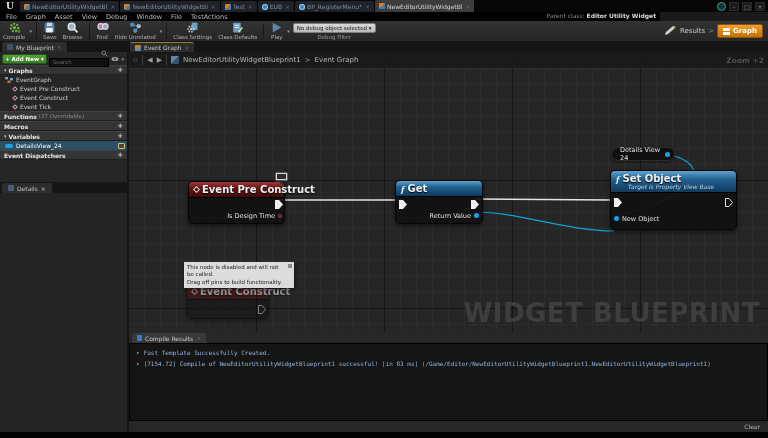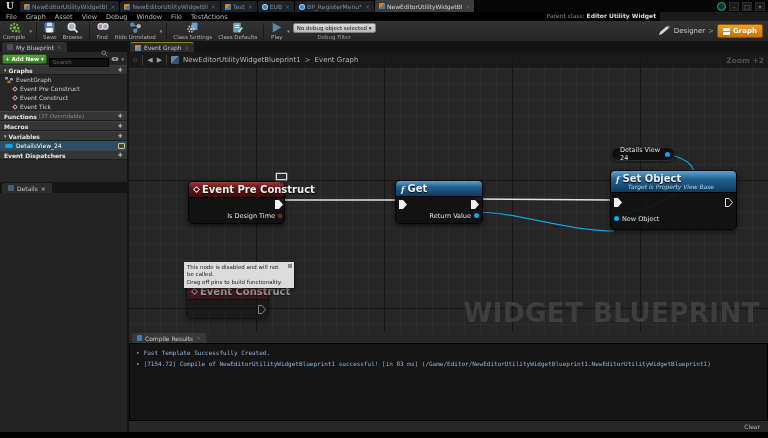--- a/index.html
+++ b/index.html
@@ -284,21 +284,21 @@
       <div class="dbg-btn">No debug object selected ▾</div>
       <div class="dbg-cap">Debug Filter</div>
     </div>
   </div>
 
   <div class="modeswitch">
     <svg width="12" height="10" viewBox="0 0 12 10">
       <polygon points="0,9 3,8 10,2 8,0 1,6" fill="#cfd4d8"></polygon>
       <polygon points="10,2 8,0 11,0.5" fill="#e09a2c"></polygon>
     </svg>
-    <span class="designer-lbl">Designer</span>
+    <span class="designer-lbl">Results</span>
     <span class="mode-chev">&gt;</span>
     <span class="graph-btn">
       <span class="gb-ico">
           <i></i>
           <i></i>
         </span>
       <span>Graph</span>
     </span>
   </div>
 

